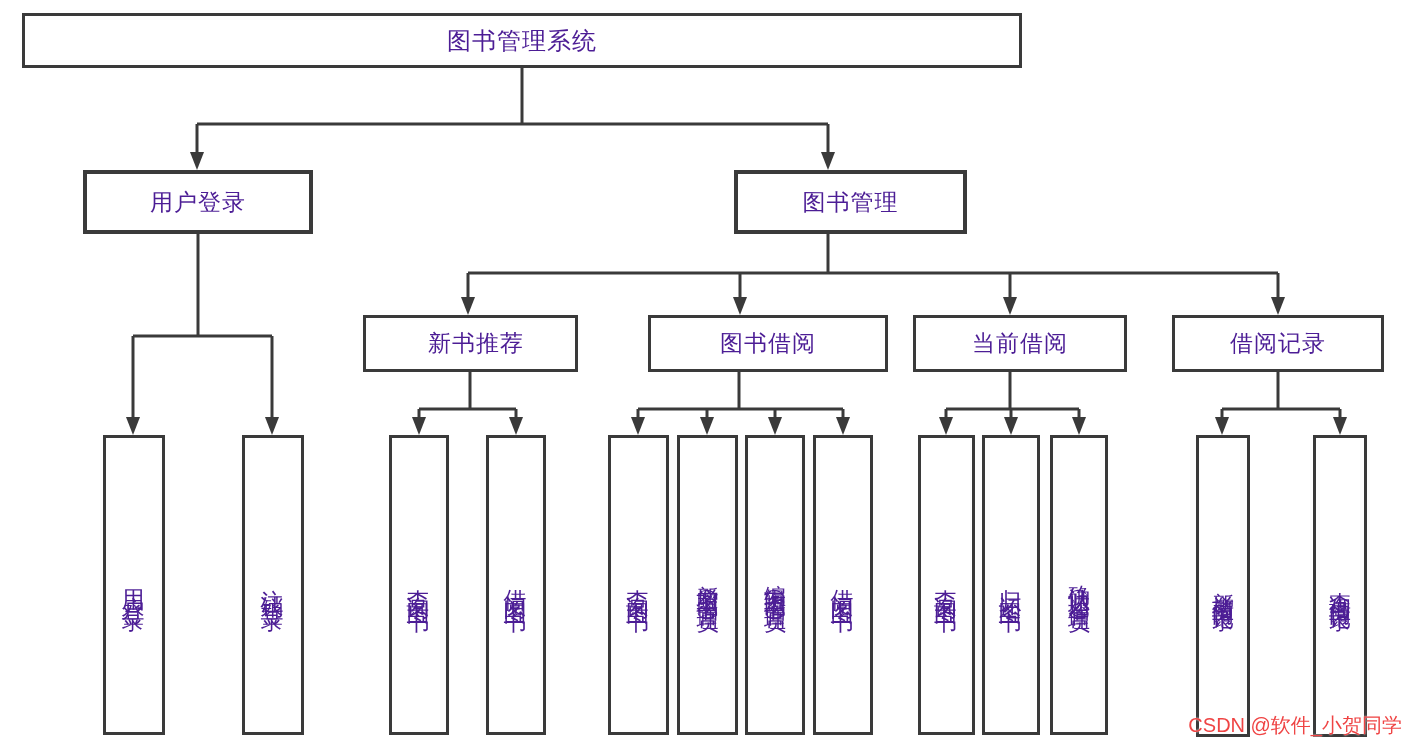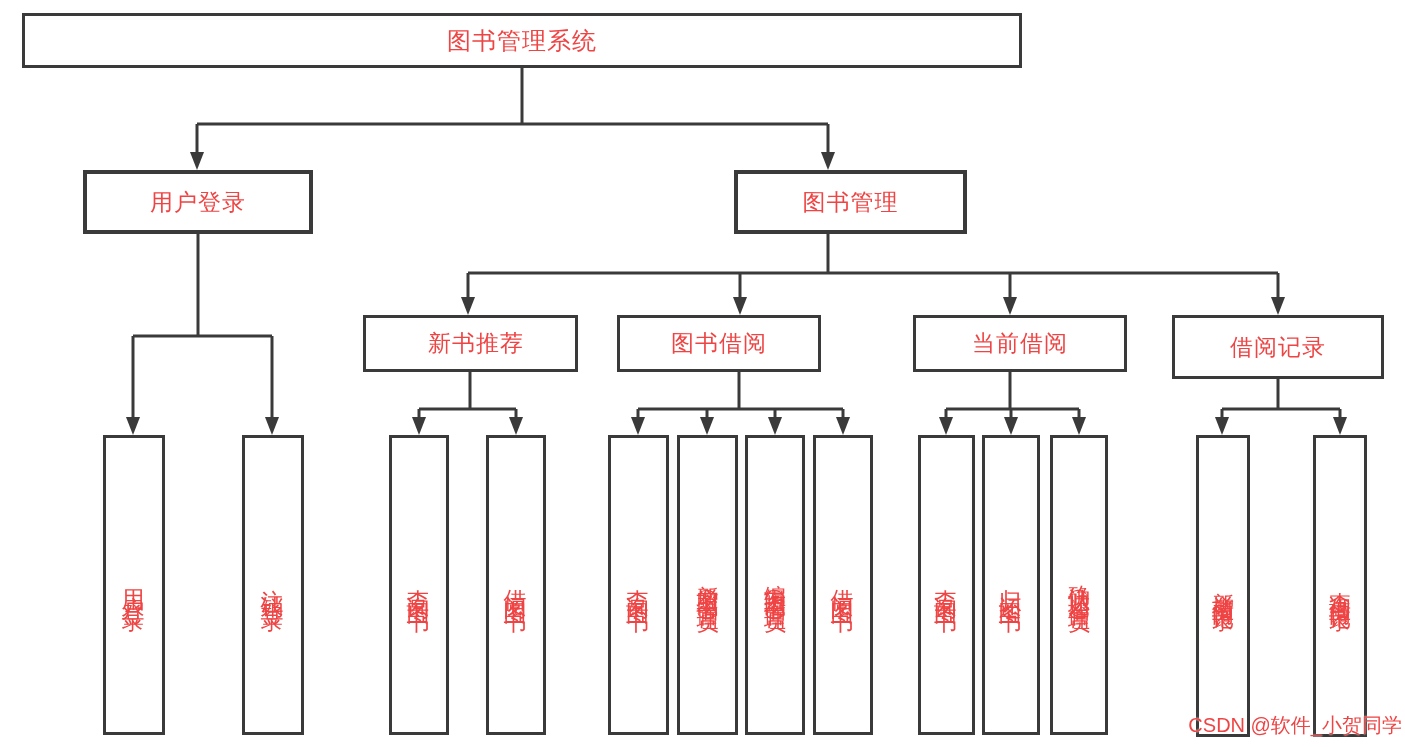--- a/index.html
+++ b/index.html
@@ -12,21 +12,21 @@
   }
   .wires{position:absolute;left:0;top:0;}
   .node{
     position:absolute;
     background:#ffffff;
     border:3px solid #3a3a3a;
     box-sizing:border-box;
     display:flex;
     align-items:center;
     justify-content:center;
-    color:#ef4444;
+    color:#4c1d95;
     font-size:23px;
     letter-spacing:1px;
     text-align:center;
   }
   .lvl2{border-width:4px;}
   .vnode{
     writing-mode:vertical-rl;
     text-orientation:mixed;
     letter-spacing:7px;
     font-size:23px;
@@ -115,23 +115,23 @@
       <polygon points="1333,417 1347,417 1340,435"></polygon>
     </g>
   </svg>
 
   <div class="node" style="left:22px;top:13px;width:1000px;height:55px;font-size:24px;">图书管理系统</div>
 
   <div class="node lvl2" style="left:83px;top:170px;width:230px;height:64px;">用户登录</div>
   <div class="node lvl2" style="left:711px;top:170px;width:233px;height:64px;margin-left:23px;">图书管理</div>
 
   <div class="node" style="left:363px;top:315px;width:215px;height:57px;padding-left:11px;">新书推荐</div>
-  <div class="node" style="left:617px;top:315px;width:204px;height:57px;">图书借阅</div>
+  <div class="node" style="left:648px;top:315px;width:240px;height:57px;">图书借阅</div>
   <div class="node" style="left:903px;top:315px;width:214px;height:57px;margin-left:10px;">当前借阅</div>
-  <div class="node" style="left:1172px;top:315px;width:212px;height:64px;">借阅记录</div>
+  <div class="node" style="left:1172px;top:315px;width:212px;height:57px;">借阅记录</div>
 
   <div class="node vnode" style="left:103px;top:435px;width:62px;height:300px;">用户登录</div>
   <div class="node vnode" style="left:242px;top:435px;width:62px;height:300px;">注销登录</div>
 
   <div class="node vnode" style="left:389px;top:435px;width:60px;height:300px;">查询图书</div>
   <div class="node vnode" style="left:486px;top:435px;width:60px;height:300px;">借阅图书</div>
 
   <div class="node vnode" style="left:608px;top:435px;width:61px;height:300px;">查询图书</div>
   <div class="node vnode tight" style="left:677px;top:435px;width:61px;height:300px;">新增图书（管理员）</div>
   <div class="node vnode tight" style="left:745px;top:435px;width:60px;height:300px;">编辑图书（管理员）</div>

